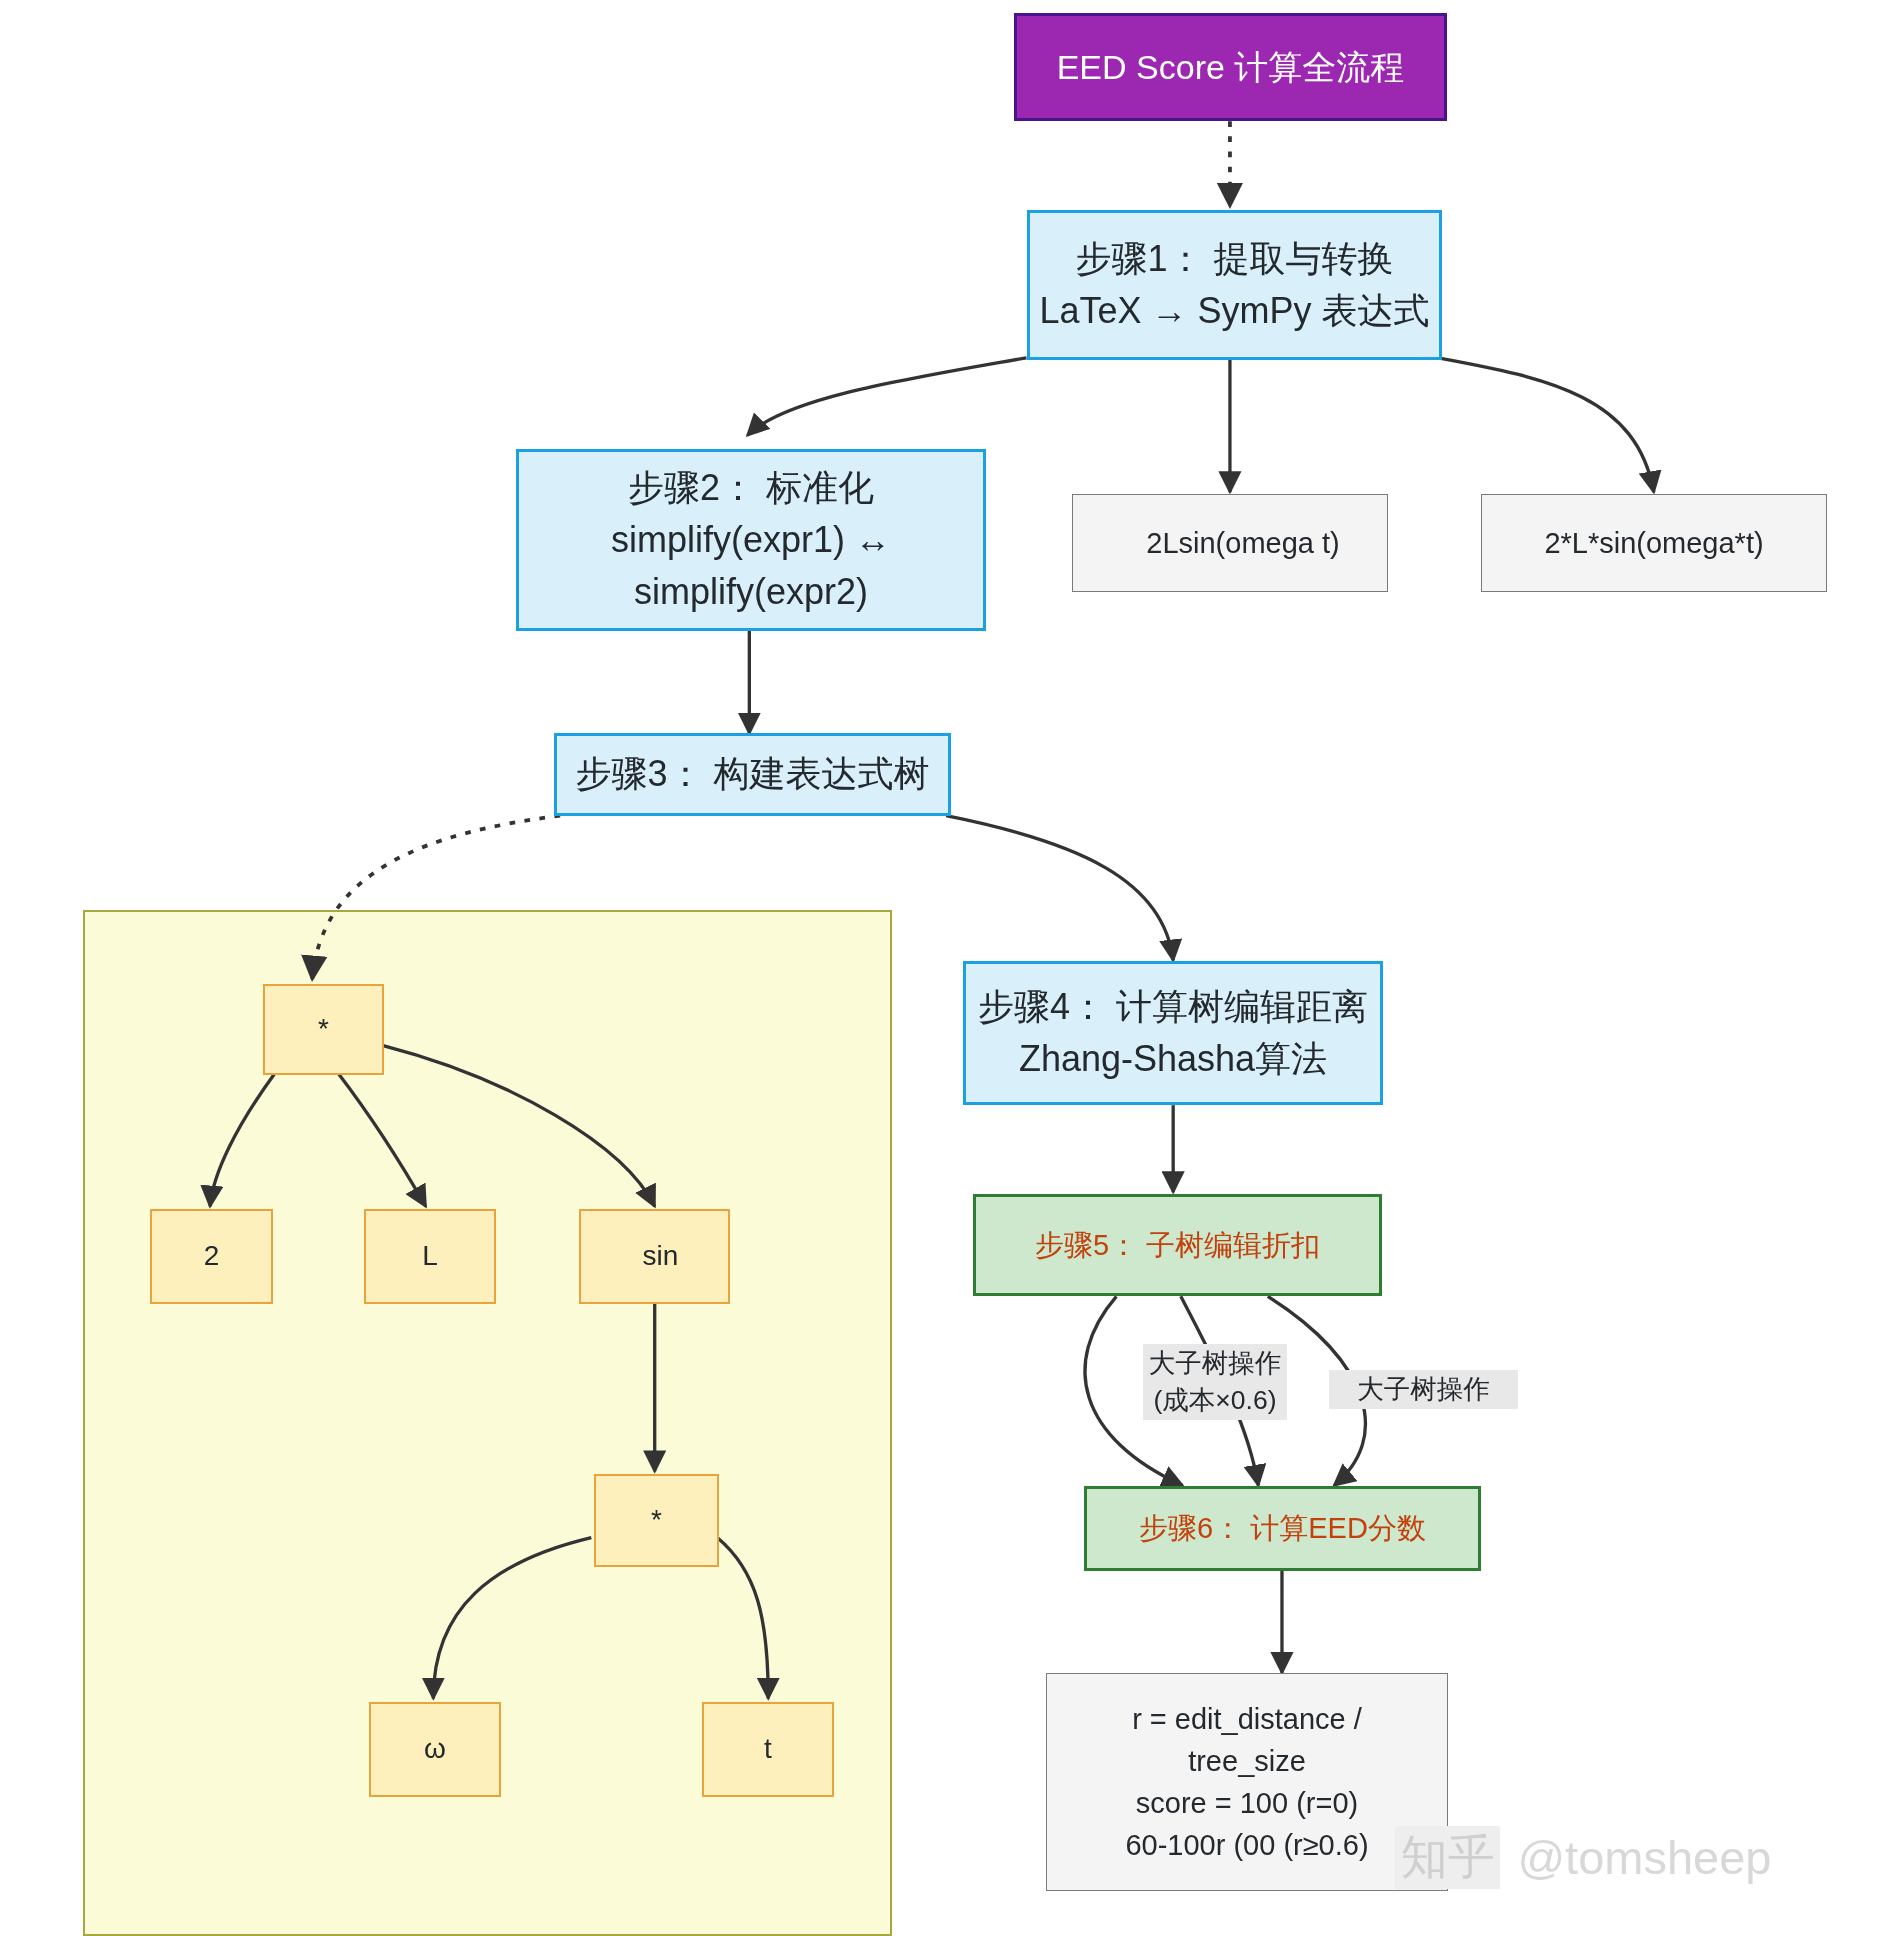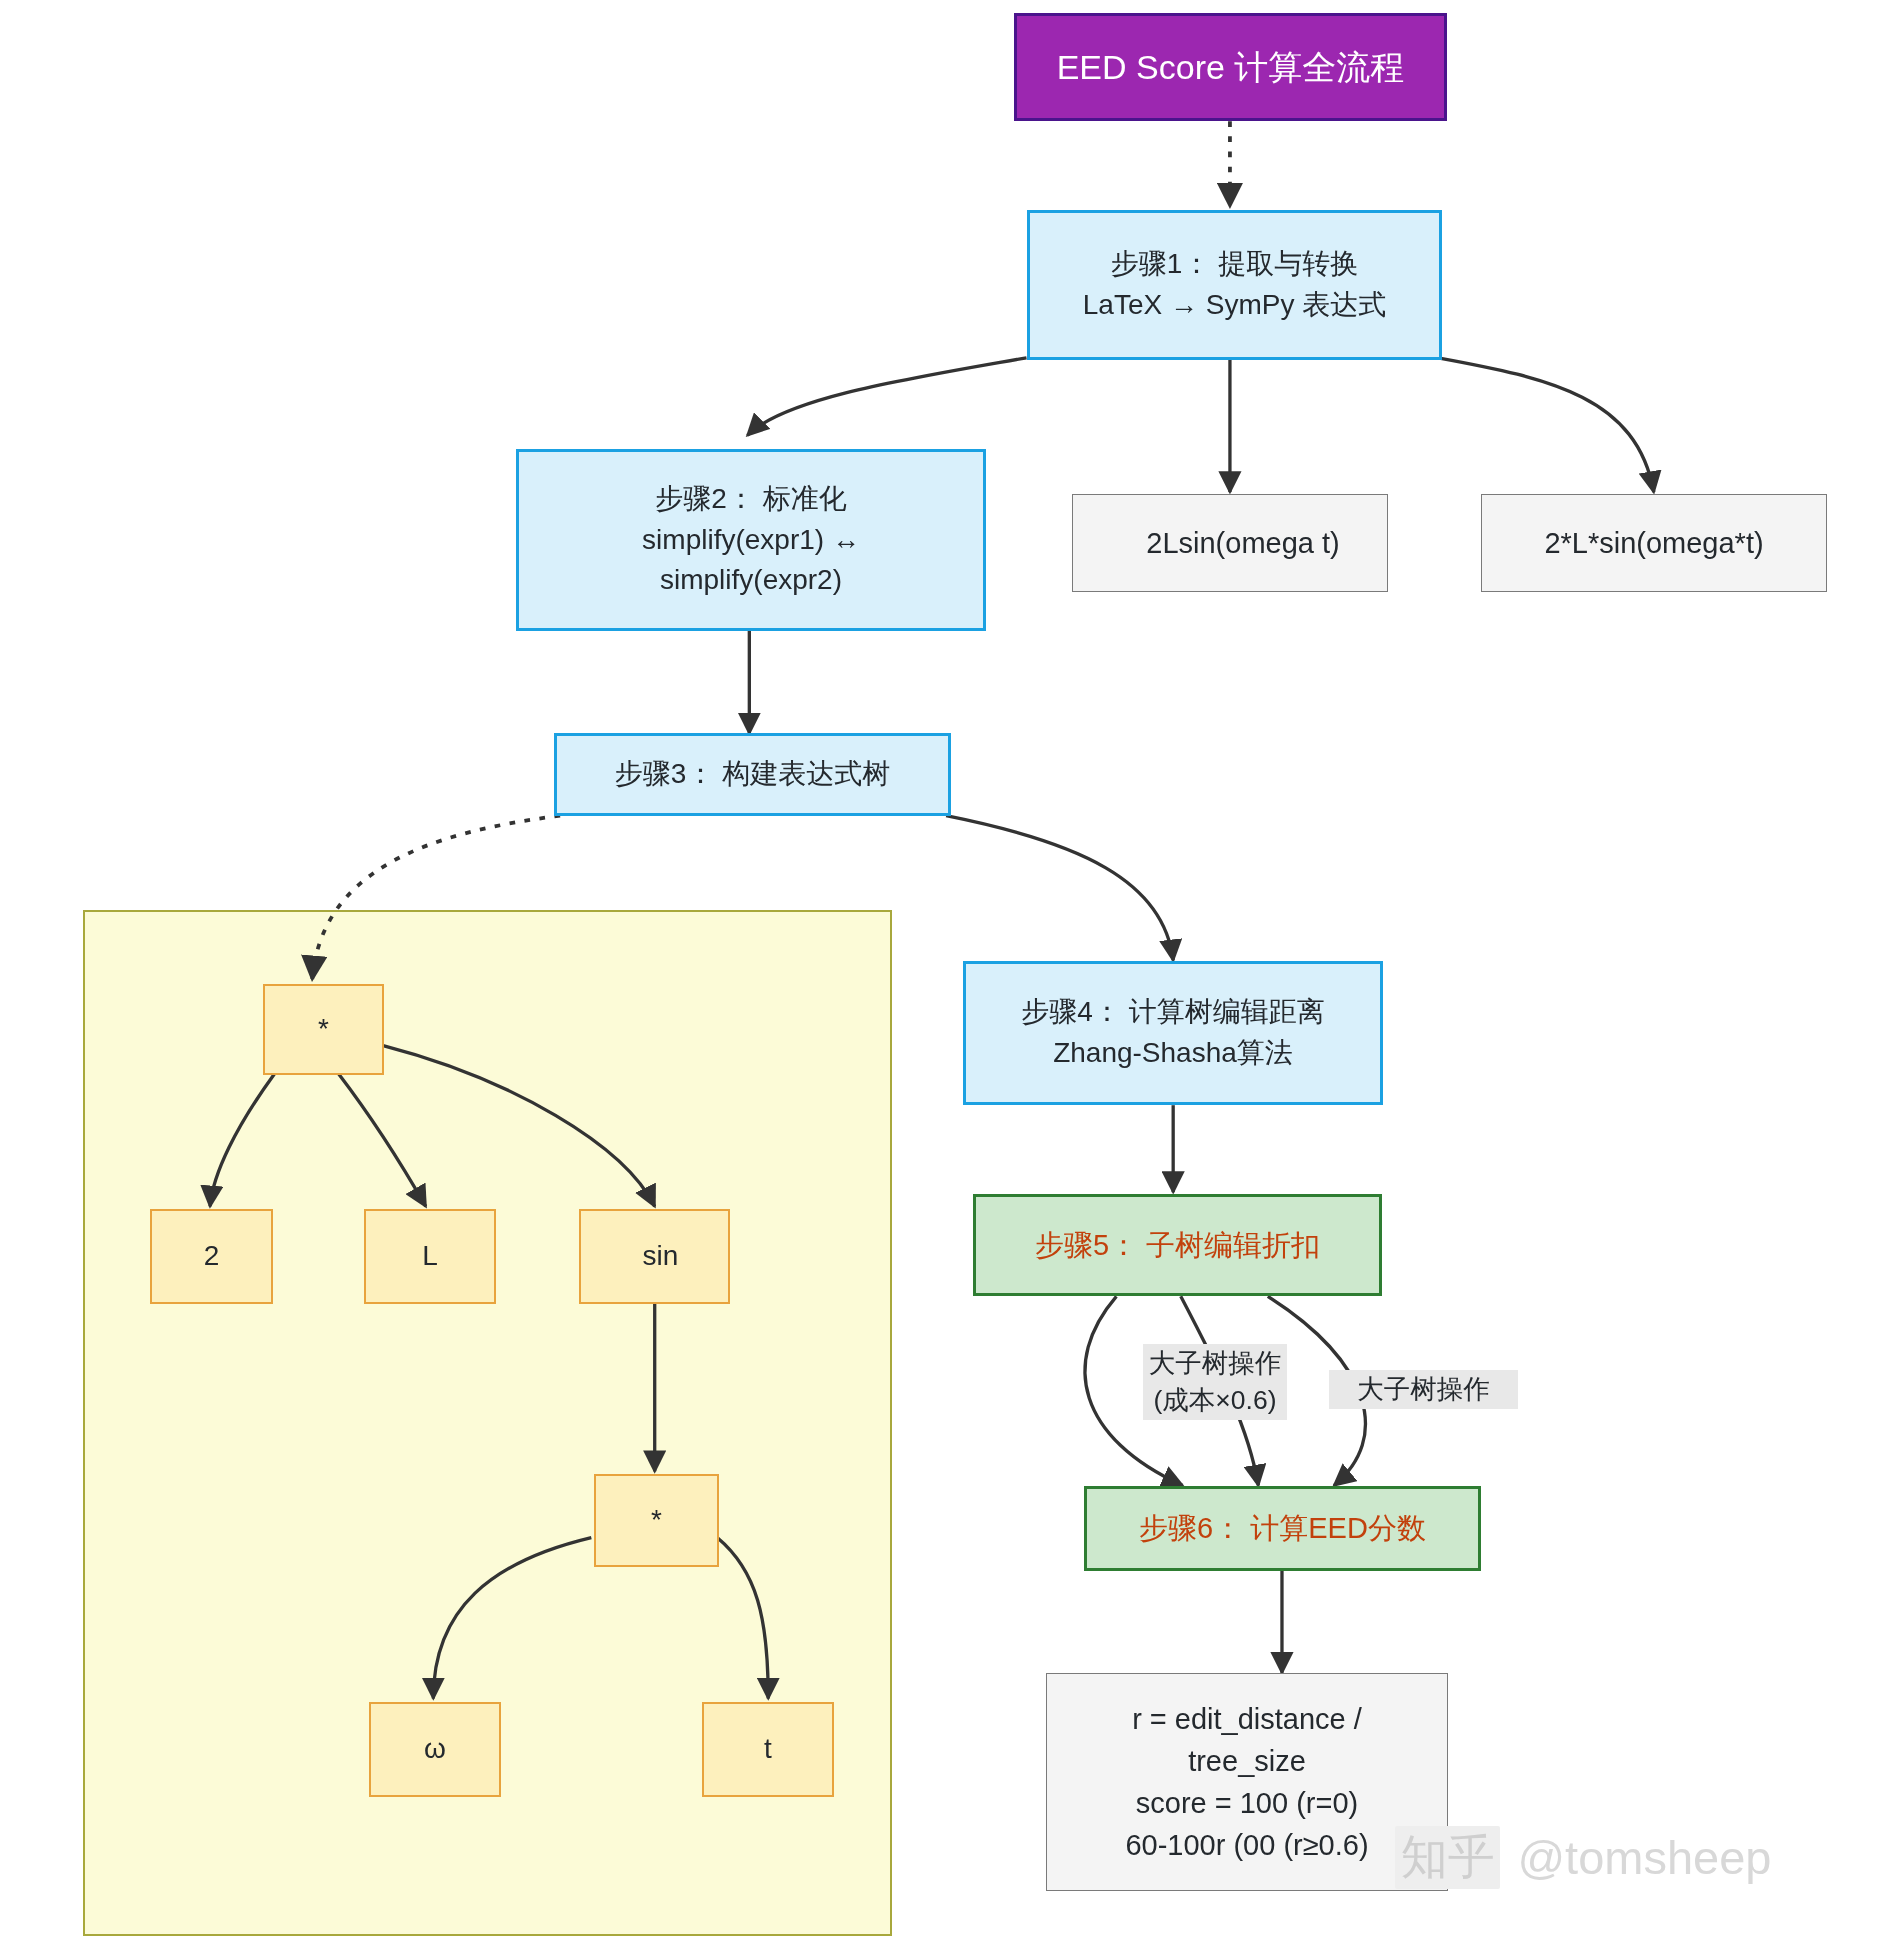--- a/index.html
+++ b/index.html
@@ -38,21 +38,21 @@
     background: #9c27b0;
     border: 3.8px solid #4a148c;
     color: #ffffff;
     font-size: 34px;
   }
   
   .n-blue {
     background: #d9f0fb;
     border: 3.8px solid #1ba1e2;
     color: #24292e;
-    font-size: 28px;
+    font-size: 36px;
   }
   
   .n-grey {
     background: #f4f4f4;
     border: 1.9px solid #7a7a7a;
     color: #24292e;
     font-size: 29px;
   }
   
   .n-green {

